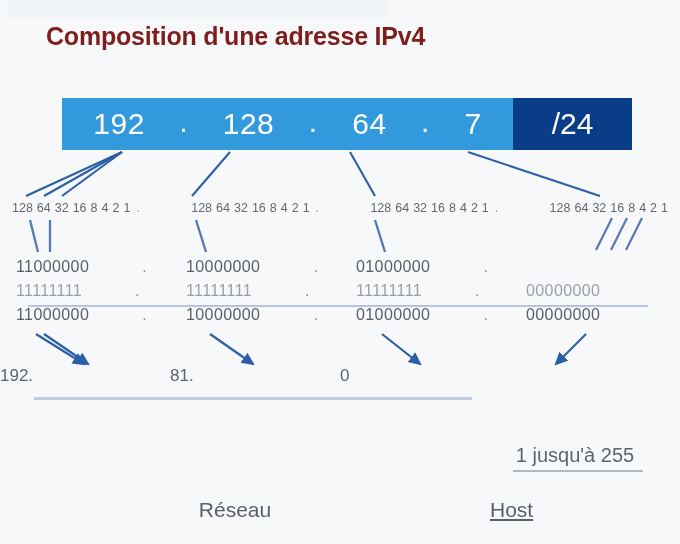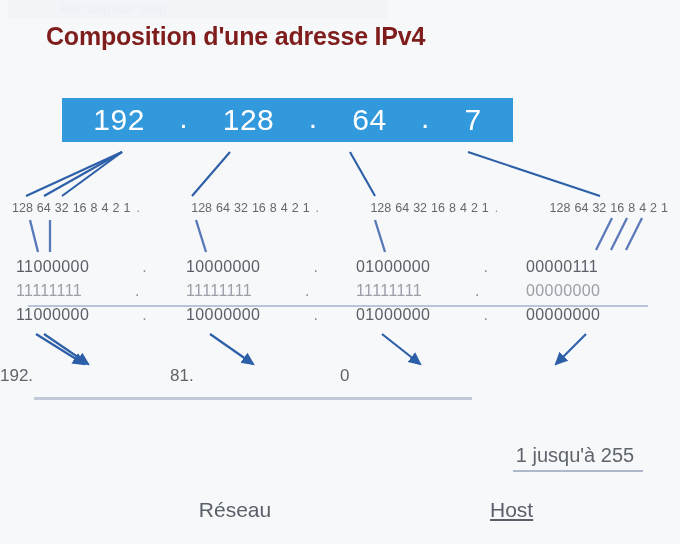--- a/index.html
+++ b/index.html
@@ -28,21 +28,21 @@
   .title{
     position:absolute;left:46px;top:22px;
     font-size:25px;font-weight:bold;
     color:#7f1d1d;
     letter-spacing:-0.2px;
     white-space:nowrap;
   }
 
   
   .ipbar{
-    position:absolute;left:62px;top:98px;width:570px;height:44px;
+    position:absolute;left:62px;top:98px;width:570px;height:52px;
     display:flex;align-items:stretch;
   }
   .ipbar .octets{
     flex:0 0 451px;
     background:#3399dd;
     display:flex;align-items:center;justify-content:space-around;
     color:#ffffff;
     font-size:30px;
     letter-spacing:0.5px;
     padding:0 14px;
@@ -146,20 +146,21 @@
   <div class="ipbar">
     <div class="octets">
       <span>192</span>
       <span class="dot">.</span>
       <span>128</span>
       <span class="dot">.</span>
       <span>64</span>
       <span class="dot">.</span>
       <span>7</span>
     </div>
+    <div class="cidr">/24</div>
   </div>
 
   <div class="bitrow">
     <div class="bitgroup">
       <span>128</span>
       <span>64</span>
       <span>32</span>
       <span>16</span>
       <span>8</span>
       <span>4</span>
@@ -207,23 +208,20 @@
           <span>11000000</span>
           <span class="sep">.</span>
         </div>
       <div class="cell">
           <span>10000000</span>
           <span class="sep">.</span>
         </div>
       <div class="cell">
           <span>01000000</span>
           <span class="sep">.</span>
-        </div>
-      <div class="cell">
-          <span>00000111</span>
         </div>
     </div>
     <div class="binrow mask">
       <div class="cell">
           <span>11111111</span>
           <span class="sep">.</span>
         </div>
       <div class="cell">
           <span>11111111</span>
           <span class="sep">.</span>

